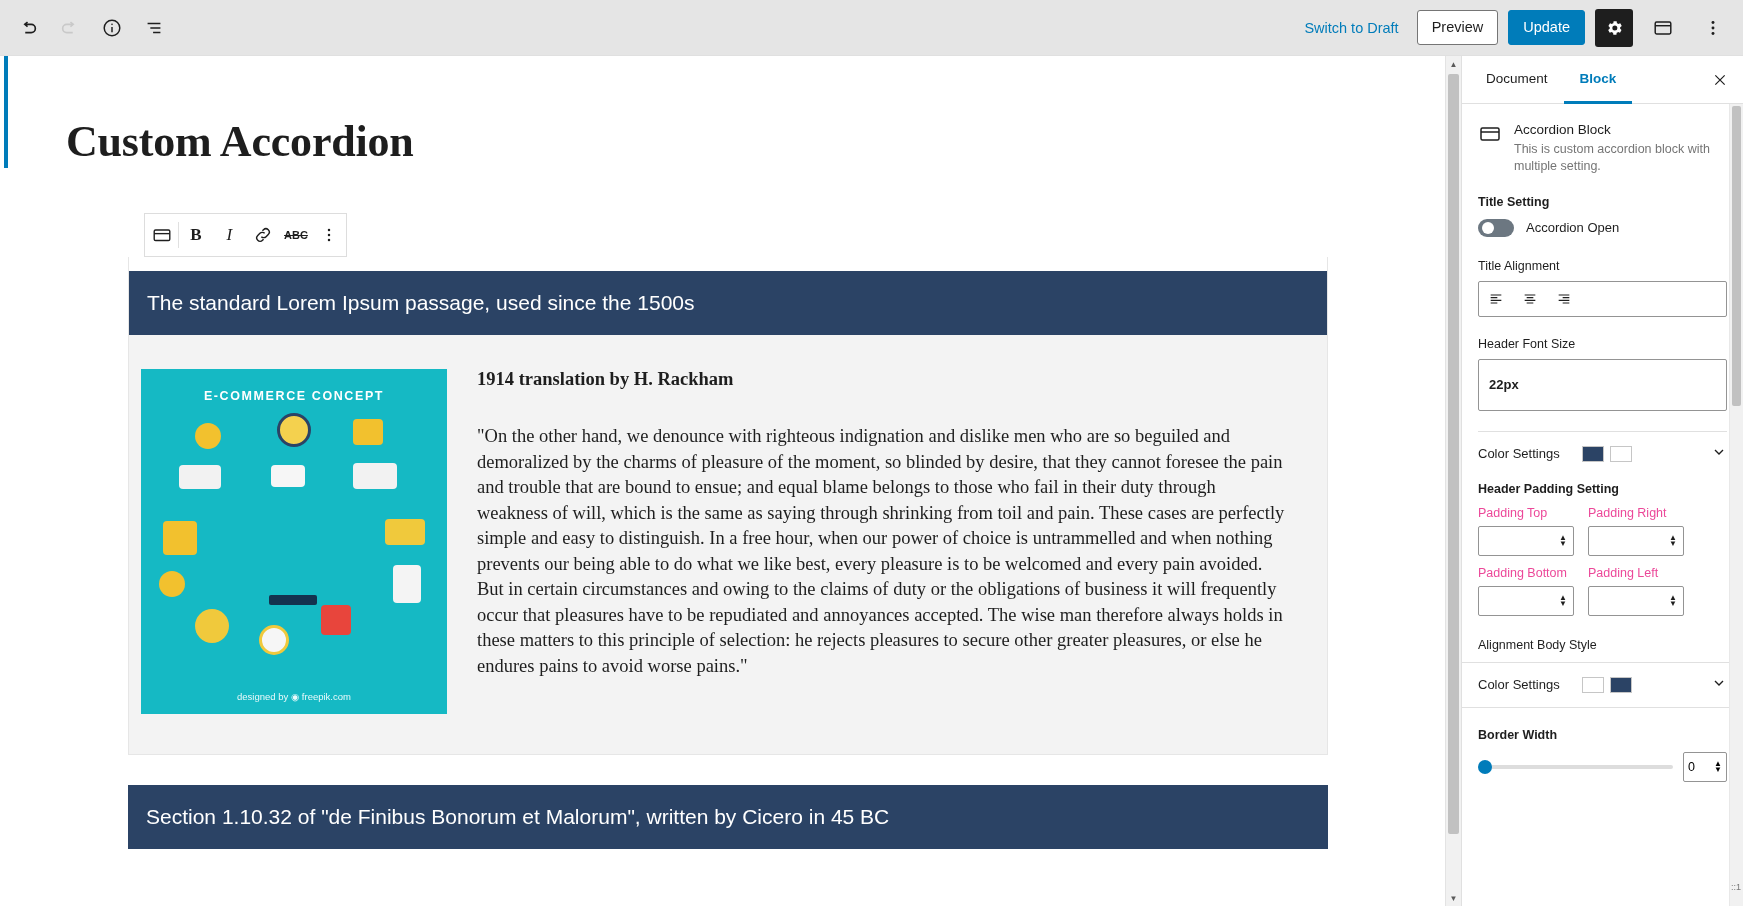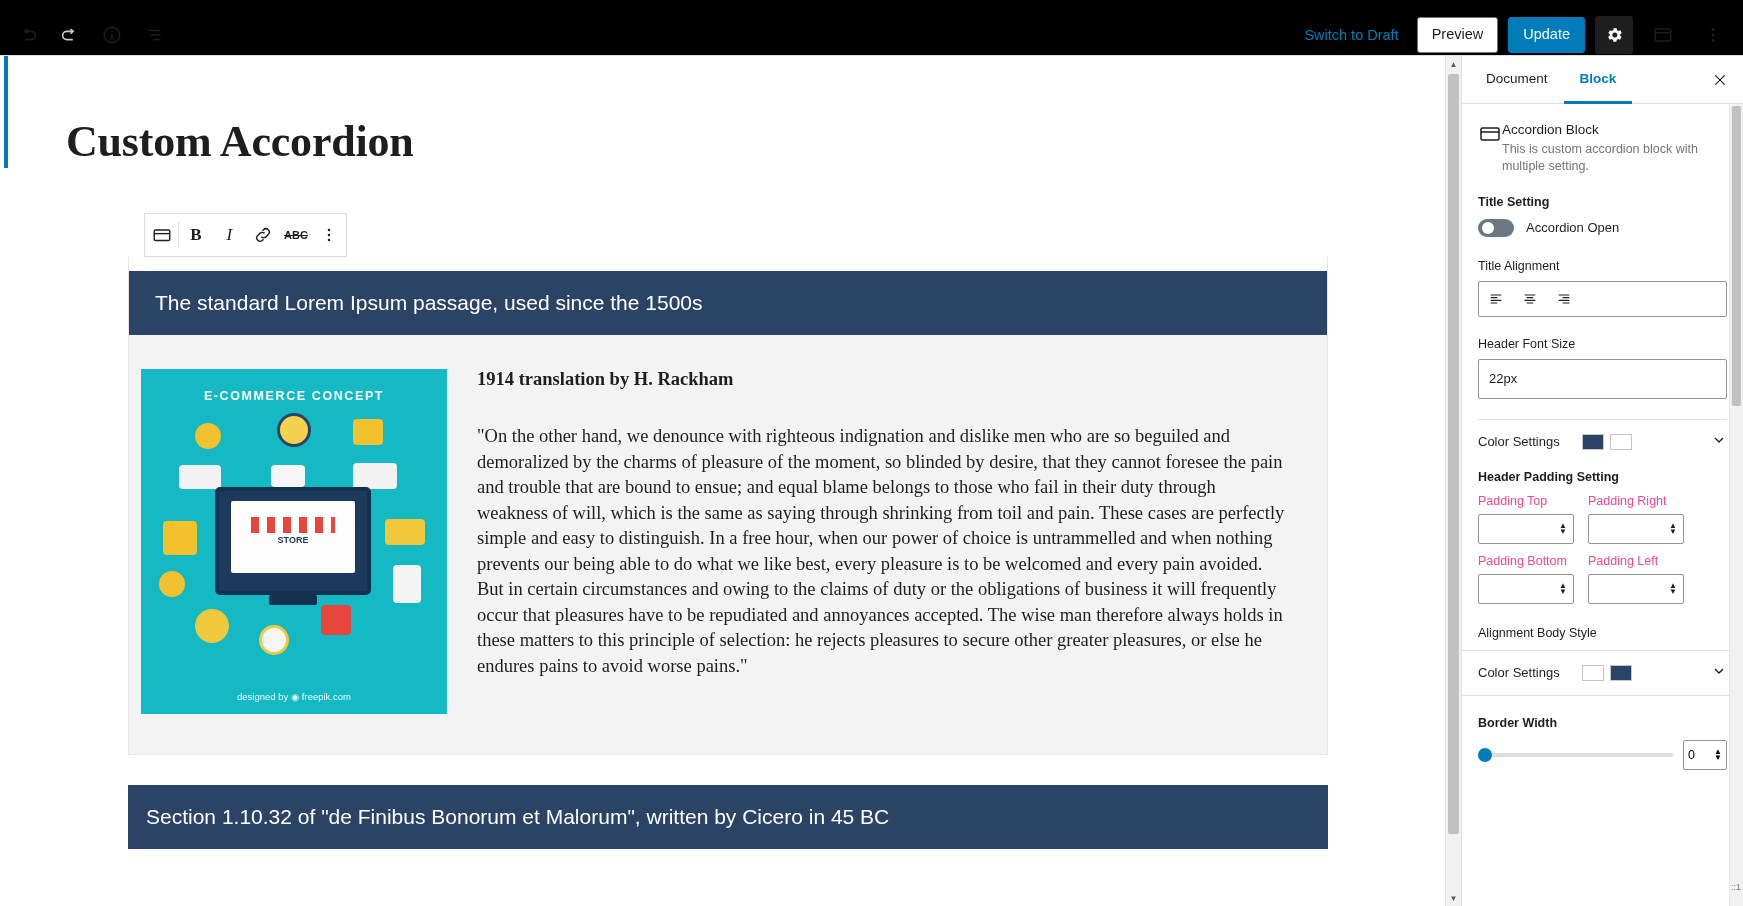--- a/index.html
+++ b/index.html
@@ -16,23 +16,23 @@
     display: flex;
     flex-direction: column;
   }
 
   
   .topbar {
     height: 56px;
     min-height: 56px;
     border-bottom: 1px solid #e0e0e0;
     display: flex;
-    align-items: flex-end;
+    align-items: center;
     padding: 0 10px 0 8px;
-    background: #000000;
+    background: #e5e5e5;
   }
   .tb-left { display: flex; align-items: center; gap: 2px; }
   .tb-right { margin-left: auto; display: flex; align-items: center; gap: 10px; }
   .iconbtn {
     width: 40px; height: 40px;
     display: flex; align-items: center; justify-content: center;
     border: none; background: transparent; cursor: pointer;
     color: #1e1e1e; border-radius: 2px;
   }
   .iconbtn.disabled { color: #c9c9c9; }
@@ -120,21 +120,21 @@
     width: 1200px;
     border: 1px solid #e6e6e6;
     border-top: none;
     background: #fff;
     padding: 14px 0 0 0;
   }
   .acc-header {
     background: #2b4365;
     color: #fff;
     font-size: 21px;
-    padding: 20px 26px;
+    padding: 20px 18px;
     line-height: 1.15;
   }
   .acc-body {
     background: #f3f3f3;
     padding: 34px 38px 40px 12px;
     display: flex;
     gap: 30px;
   }
   .acc-img {
     width: 306px; height: 345px;
@@ -247,20 +247,21 @@
     display: flex; align-items: center; justify-content: center;
     cursor: pointer; color: #1e1e1e; font-size: 16px;
   }
   .sb-scroll {
     flex: 1;
     overflow: hidden;
     padding: 0 0 0 0;
   }
   .blockcard {
     display: flex;
+    gap: 12px;
     padding: 18px 18px 14px 16px;
   }
   .blockcard .bi {
     width: 24px; height: 24px; flex: none; color: #1e1e1e;
   }
   .blockcard .bt { font-size: 13.5px; color: #1e1e1e; margin-bottom: 4px; }
   .blockcard .bd { font-size: 12.5px; color: #757575; line-height: 1.35; }
 
   .sec {
     padding: 0 16px;
@@ -283,24 +284,25 @@
   .field-label { font-size: 12.5px; color: #1e1e1e; margin: 0 0 8px 0; }
   .align-group {
     display: flex; border: 1px solid #949494; border-radius: 2px;
     height: 36px; width: 100%; margin-bottom: 20px; overflow: hidden;
   }
   .align-btn {
     width: 34px; display: flex; align-items: center; justify-content: center;
     cursor: pointer; color: #1e1e1e;
   }
   .txtinput {
-    width: 100%; height: 40px; border: 1px solid #949494; border-radius: 2px;
+    width: 100%; height: 52px; border: 1px solid #949494; border-radius: 2px;
     padding: 0 10px; font-size: 13px; color: #1e1e1e;
     font-family: "Liberation Sans", sans-serif;
     background: #fff;
+    font-weight: bold;
   }
   .divider { height: 1px; background: #e0e0e0; margin: 20px 0 0 0; }
 
   .color-row {
     display: flex; align-items: center;
     padding: 12px 16px;
     gap: 10px;
   }
   .color-row .cr-label { font-size: 13px; color: #1e1e1e; }
   .swatches { display: flex; gap: 6px; margin-left: 12px; }
@@ -448,26 +450,20 @@
               <div class="sq" style="left:38px;top:96px;width:42px;height:24px;background:#f2f2f2;"></div>
               <div class="sq" style="left:130px;top:96px;width:34px;height:22px;background:#f6f6f6;"></div>
               <div class="sq" style="left:212px;top:94px;width:44px;height:26px;background:#f2f2f2;"></div>
               <div class="sq" style="left:22px;top:152px;width:34px;height:34px;background:#f2c12e;"></div>
               <div class="dot" style="left:18px;top:202px;width:26px;height:26px;background:#f2c12e;"></div>
               <div class="sq" style="left:244px;top:150px;width:40px;height:26px;background:#f0c93c;"></div>
               <div class="sq" style="left:252px;top:196px;width:28px;height:38px;background:#f4f4f4;"></div>
               <div class="dot" style="left:54px;top:240px;width:34px;height:34px;background:#f0c93c;"></div>
               <div class="sq" style="left:180px;top:236px;width:30px;height:30px;background:#e8453c;"></div>
               <div class="dot" style="left:118px;top:256px;width:30px;height:30px;background:#f6f6f6;border:3px solid #f0c93c;"></div>
-              <div class="monitor">
-                <div class="screen">
-                  <div class="store-roof"></div>
-                  <div class="store-text">STORE</div>
-                </div>
-              </div>
               <div class="stand"></div>
               <div class="credit">designed by ◉ freepik.com</div>
             </div>
 
             <div class="acc-text">
               <p class="acc-sub">1914 translation by H. Rackham</p>
               <p class="acc-para">"On the other hand, we denounce with righteous indignation and dislike men who are so beguiled and demoralized by the charms of pleasure of the moment, so blinded by desire, that they cannot foresee the pain and trouble that are bound to ensue; and equal blame belongs to those who fail in their duty through weakness of will, which is the same as saying through shrinking from toil and pain. These cases are perfectly simple and easy to distinguish. In a free hour, when our power of choice is untrammelled and when nothing prevents our being able to do what we like best, every pleasure is to be welcomed and every pain avoided. But in certain circumstances and owing to the claims of duty or the obligations of business it will frequently occur that pleasures have to be repudiated and annoyances accepted. The wise man therefore always holds in these matters to this principle of selection: he rejects pleasures to secure other greater pleasures, or else he endures pains to avoid worse pains."</p>
             </div>
           </div>
         </div>

